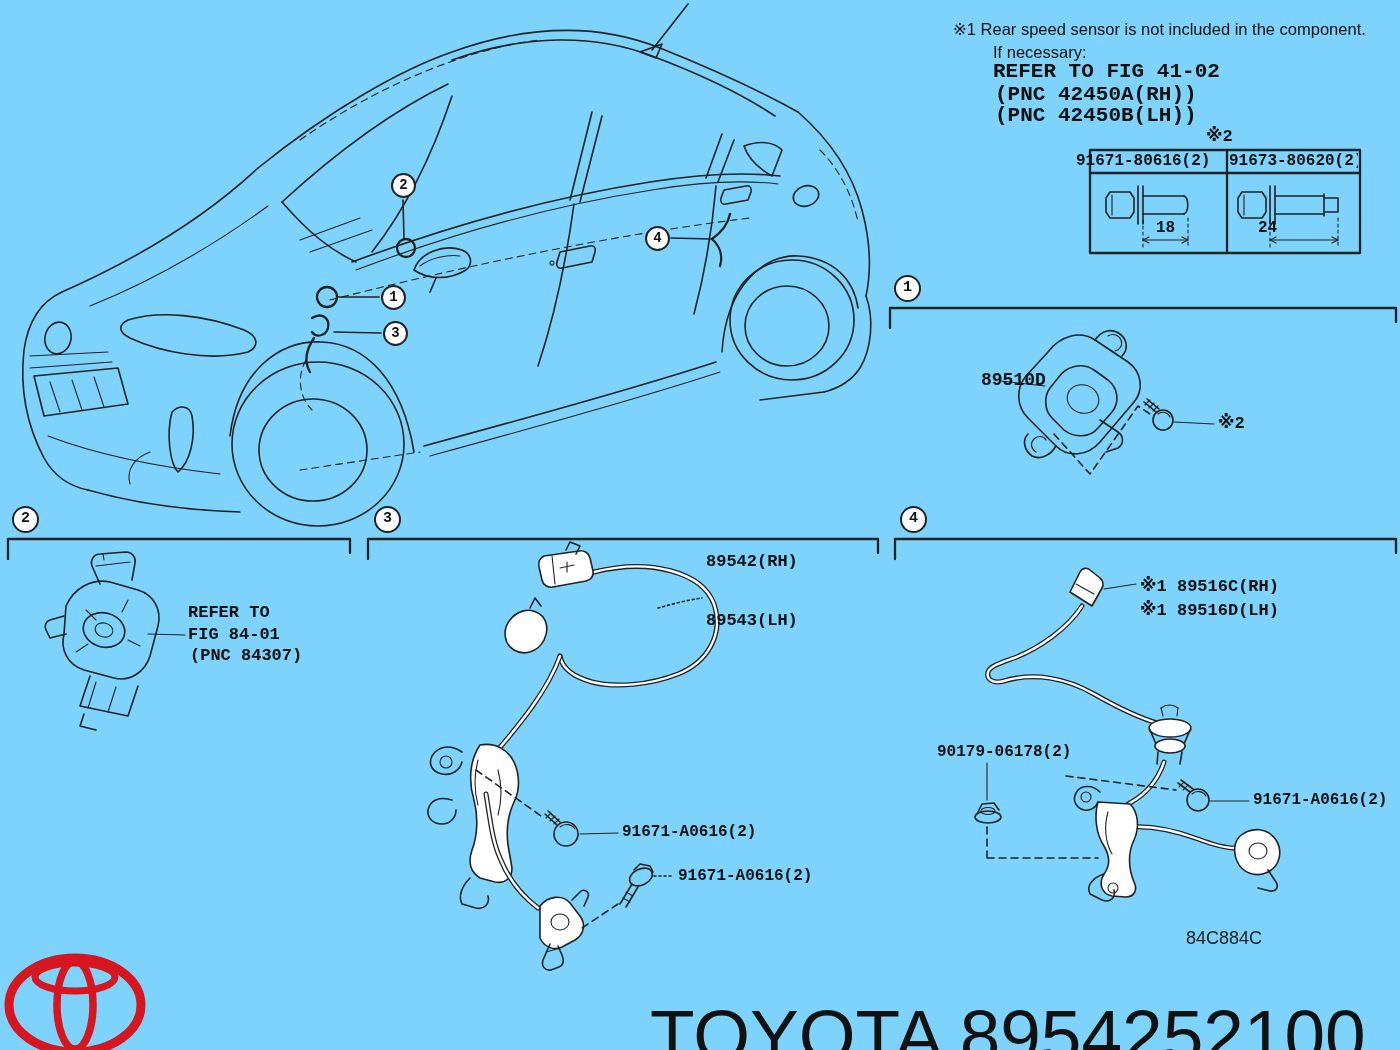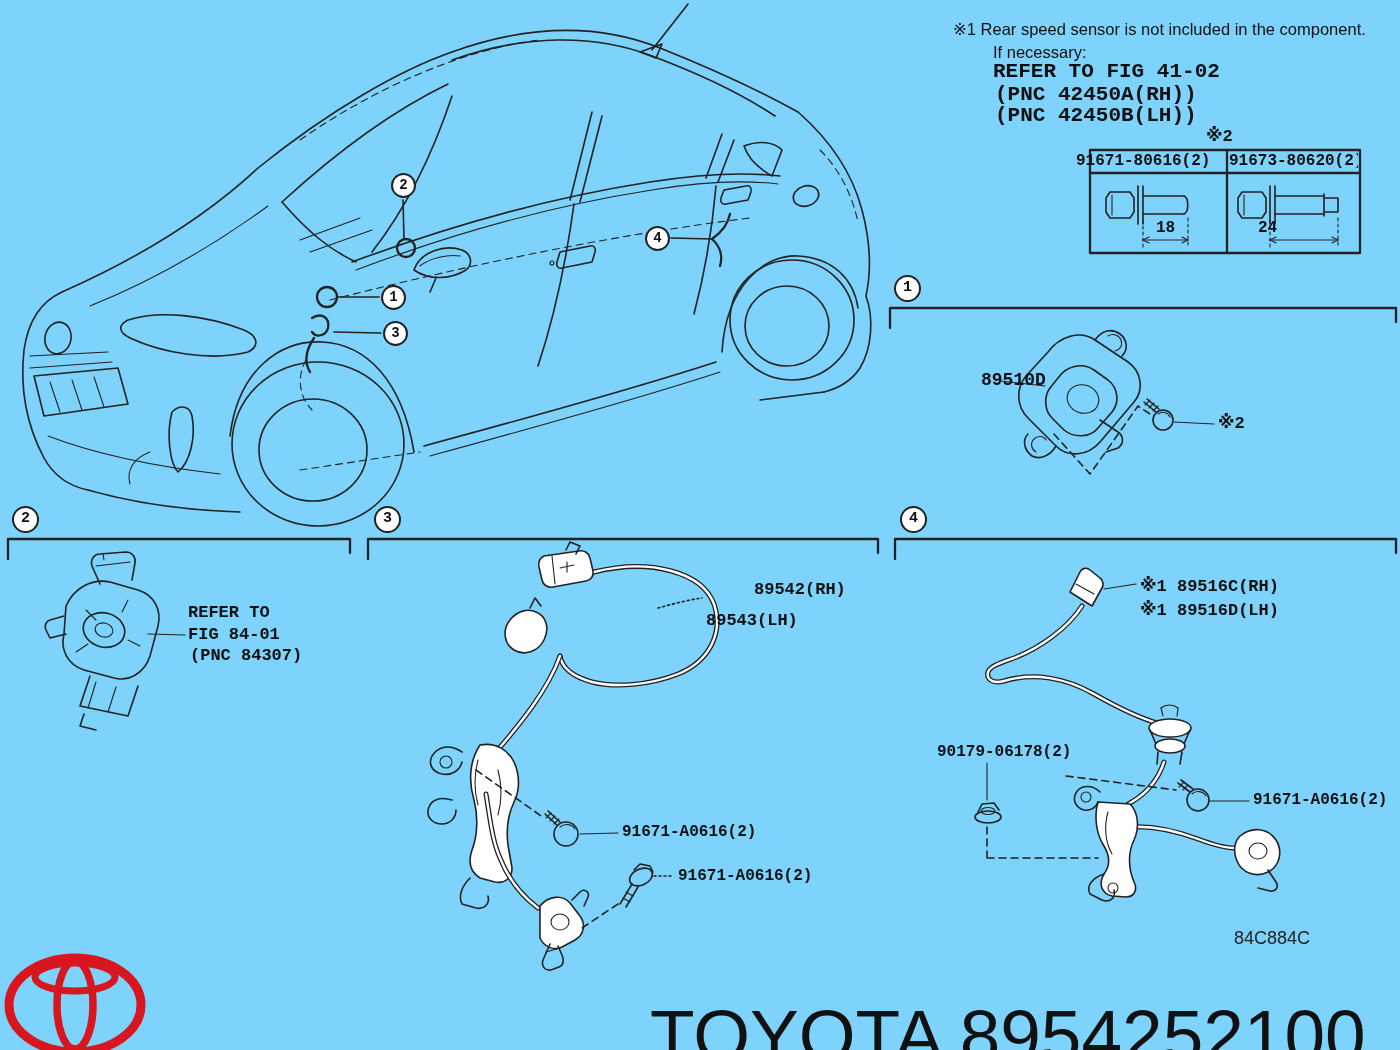--- a/index.html
+++ b/index.html
@@ -308,26 +308,26 @@
   <div class="circ big" style="left:374px;top:506px;">3</div>
   <div class="circ big" style="left:900px;top:506px;">4</div>
 
   <div class="lbl f18" style="left:933px;top:371px;">89510D</div>
   <div class="lbl f17" style="left:1218px;top:415px;">※2</div>
 
   <div class="lbl f17" style="left:188px;top:604px;">REFER TO</div>
   <div class="lbl f17" style="left:188px;top:626px;">FIG 84-01</div>
   <div class="lbl f17" style="left:190px;top:647px;">(PNC 84307)</div>
 
-  <div class="lbl f17" style="left:706px;top:581px;margin-left:48px;">89542(RH)</div>
+  <div class="lbl f17" style="left:706px;top:553px;">89542(RH)</div>
   <div class="lbl f17" style="left:706px;top:612px;text-align:right;">89543(LH)</div>
   <div class="lbl f16" style="left:622px;top:824px;">91671-A0616(2)</div>
   <div class="lbl f16" style="left:678px;top:868px;">91671-A0616(2)</div>
 
   <div class="lbl f17" style="left:1140px;top:578px;">※1 89516C(RH)</div>
   <div class="lbl f17" style="left:1140px;top:602px;">※1 89516D(LH)</div>
   <div class="lbl f16" style="left:937px;top:744px;">90179-06178(2)</div>
   <div class="lbl f16" style="left:1253px;top:792px;">91671-A0616(2)</div>
 
-  <div class="figcode" style="left:1186px;top:928px;margin-left:48px;">84C884C</div>
+  <div class="figcode" style="left:1186px;top:928px;">84C884C</div>
   <div class="title" style="left:650px;top:958px;">TOYOTA 8954252100</div>
 
 </div>
 
 </body></html>

